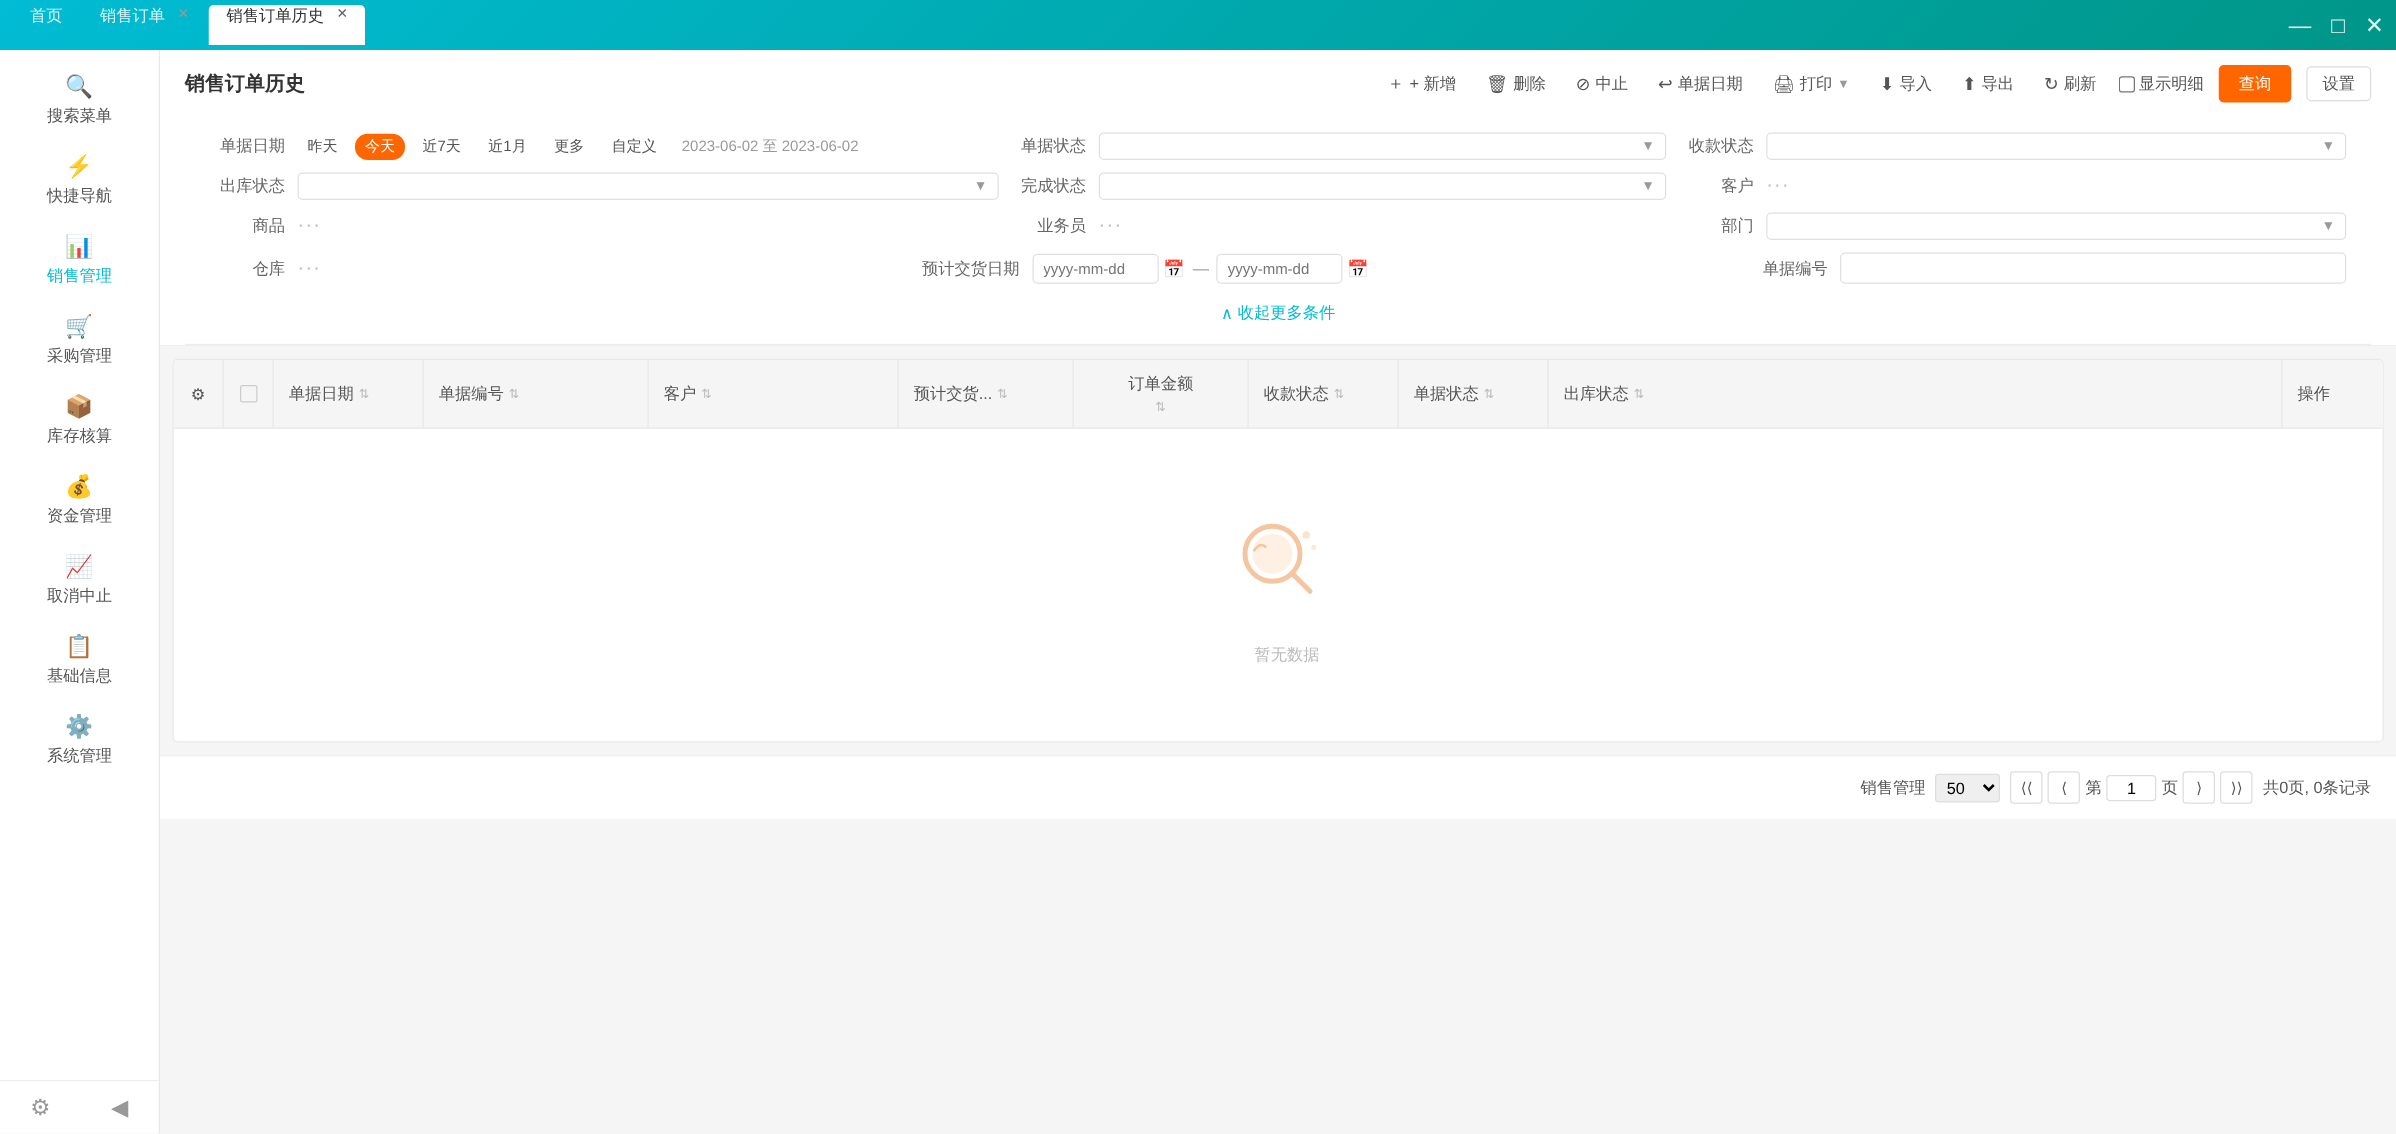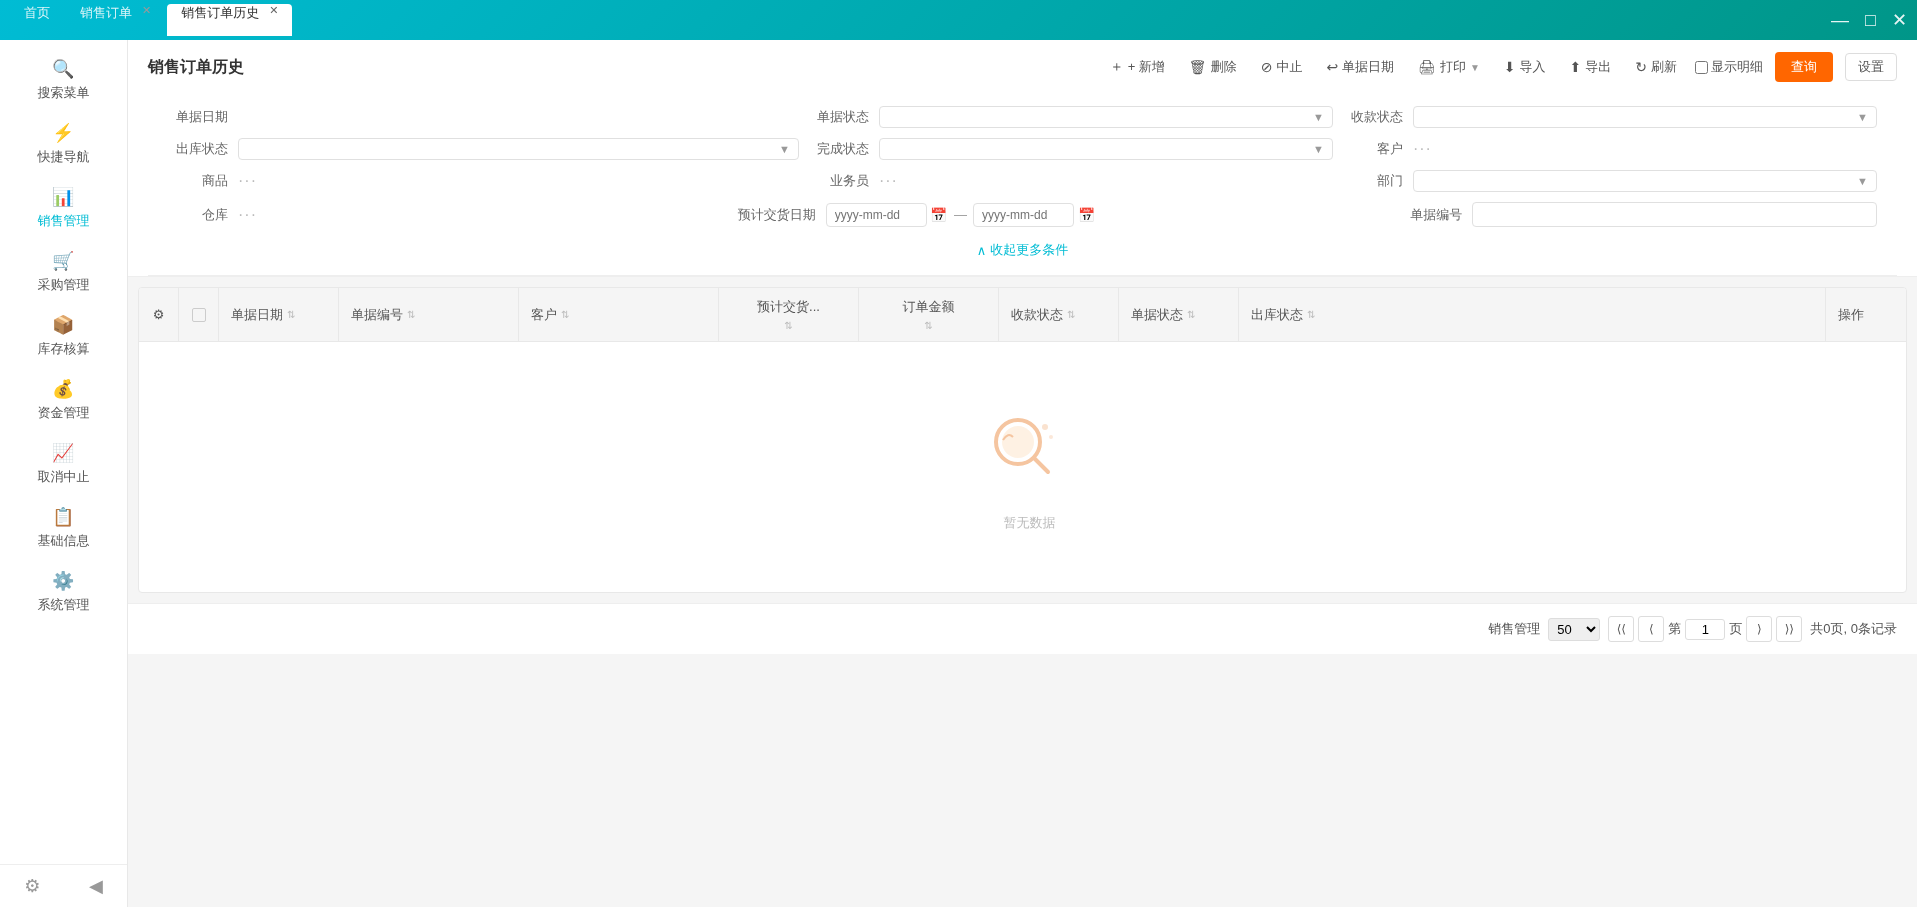--- a/index.html
+++ b/index.html
@@ -265,21 +265,21 @@
       padding: 10px 12px;
       display: flex;
       align-items: center;
       gap: 4px;
       flex-shrink: 0;
       border-right: 1px solid #e8e8e8;
     }
     .th.date-col { width: 120px; }
     .th.order-col { width: 180px; }
     .th.customer-col { width: 200px; }
-    .th.delivery-col { width: 140px; flex-direction: column; }
+    .th.delivery-col { width: 140px; }
     .th.amount-col { width: 140px; flex-direction: column; }
     .th.payment-col { width: 120px; }
     .th.status-col { width: 120px; }
     .th.stock-col { flex: 1; }
     .th.action-col { width: 80px; border-right: none; }
     .sort-icon { color: #bbb; font-size: 10px; cursor: pointer; }
 
     
     .empty-state {
       display: flex;
@@ -462,20 +462,31 @@
           <button class="query-btn">查询</button>
           <button class="settings-btn">设置</button>
         </div>
       </div>
 
       <div class="filter-area">
 
         <div class="filter-row">
           <div class="filter-section" style="flex:1.2; display:flex; align-items:center;">
             <span class="filter-label">单据日期</span>
+            <div class="filter-control">
+              <div class="date-shortcuts">
+                <span class="date-shortcut">昨天</span>
+                <span class="date-shortcut active">今天</span>
+                <span class="date-shortcut">近7天</span>
+                <span class="date-shortcut">近1月</span>
+                <span class="date-shortcut">更多</span>
+                <span class="date-shortcut">自定义</span>
+              </div>
+              <span class="date-range-text">2023-06-02 至 2023-06-02</span>
+            </div>
           </div>
           <div class="filter-section" style="flex:1; display:flex; align-items:center;">
             <span class="filter-label">单据状态</span>
             <div class="select-control" style="flex:1; margin-right:10px;">
               <span></span>
               <span class="arrow">▼</span>
             </div>
           </div>
           <div class="filter-section" style="flex:1; display:flex; align-items:center;">
             <span class="filter-label">收款状态</span>

